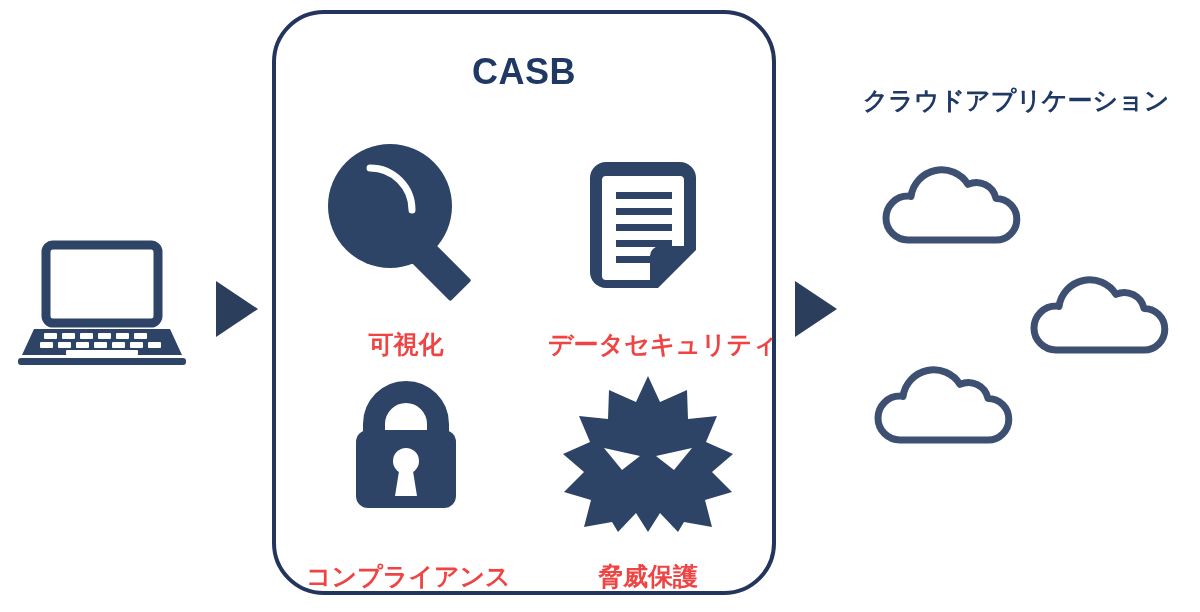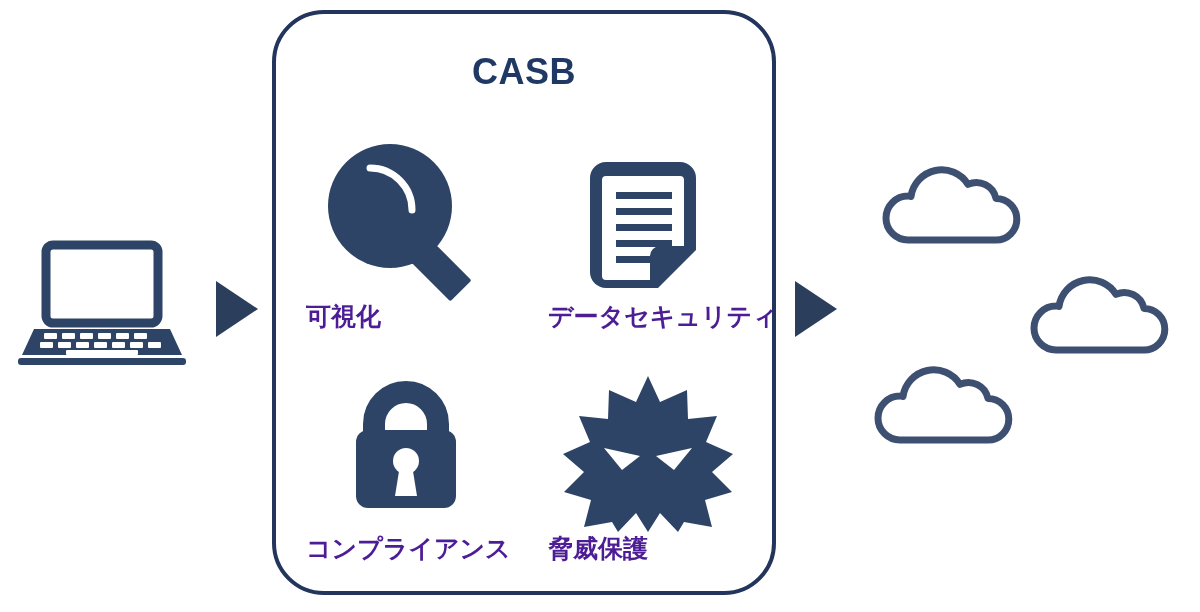--- a/index.html
+++ b/index.html
@@ -47,26 +47,27 @@
 
   
   .feature { width: 200px; }
   .feature-icon {
     position: relative;
     width: 200px;
     height: 160px;
   }
   .feature-label {
     width: 200px;
-    text-align: left;
+    text-align: center;
     font-size: 25px;
     font-weight: bold;
-    color: #4c1d95;
+    color: #ef4444;
     line-height: 32px;
     white-space: nowrap;
+    margin-top: 28px;
   }
   #feature-visibility   { left: 306px; top: 140px; }
   #feature-compliance   { left: 548px; top: 140px; }
   #feature-datasecurity { left: 306px; top: 372px; }
   #feature-threat       { left: 548px; top: 372px; }
 
   #feature-datasecurity .feature-label,
   #feature-threat .feature-label { font-size: 25px; }
 
   
@@ -200,20 +201,21 @@
 
         <path d="M56 76 L92 84 L74 98 Z" fill="#ffffff"></path>
         <path d="M144 76 L108 84 L126 98 Z" fill="#ffffff"></path>
       </svg>
     </div>
     <div class="feature-label">脅威保護</div>
   </div>
 
   <div class="abs arrow-tri" id="arrow-right"></div>
 
+  <div class="abs" id="cloud-label">クラウドアプリケーション</div>
 
   <div class="abs cloud" id="cloud-1">
     <svg width="132" height="86" viewBox="0 0 132 86" aria-hidden="true">
       <path d="M22 78
                a22 22 0 0 1 0 -44
                a6 6 0 0 1 3 0.4
                a31 31 0 0 1 57 -12
                a20 20 0 0 1 28 14
                a19 19 0 0 1 0 41.6
                z" fill="none" stroke="#3d5071" stroke-width="7" stroke-linejoin="round"></path>

